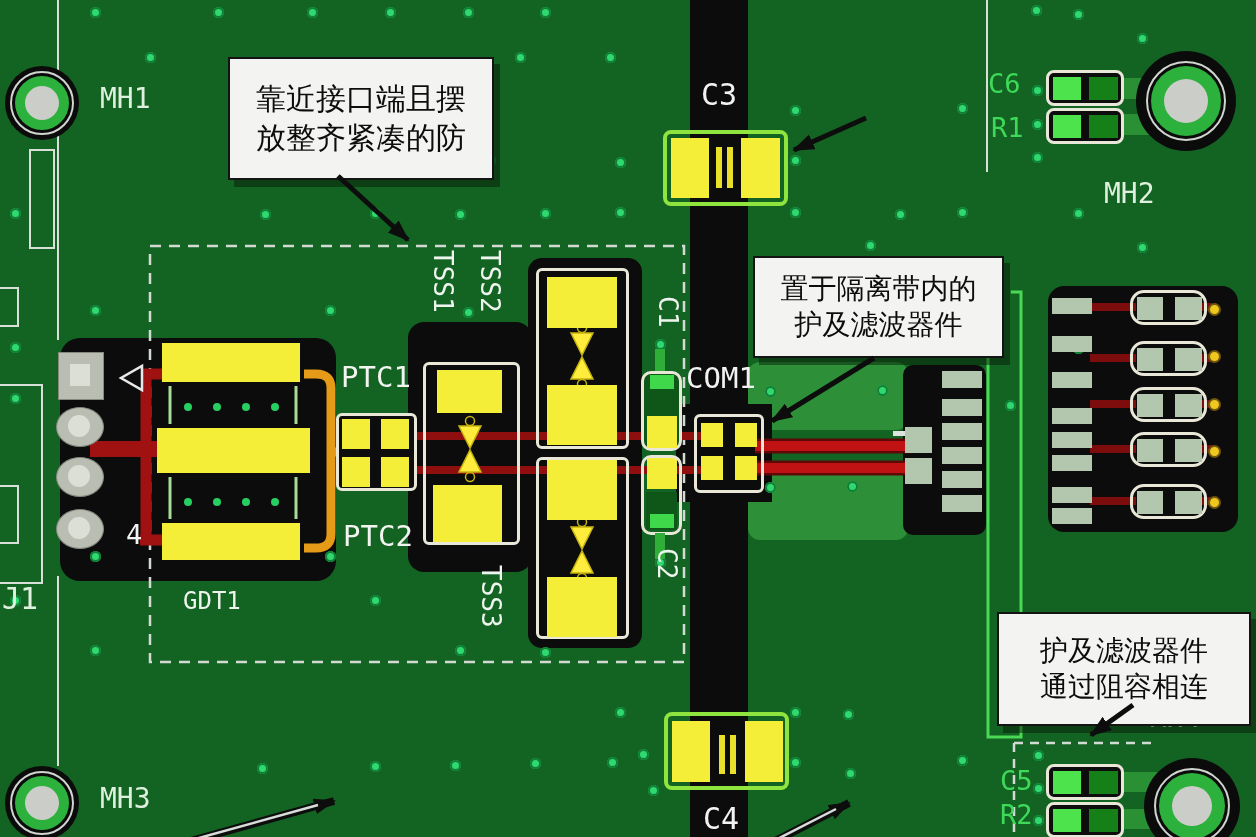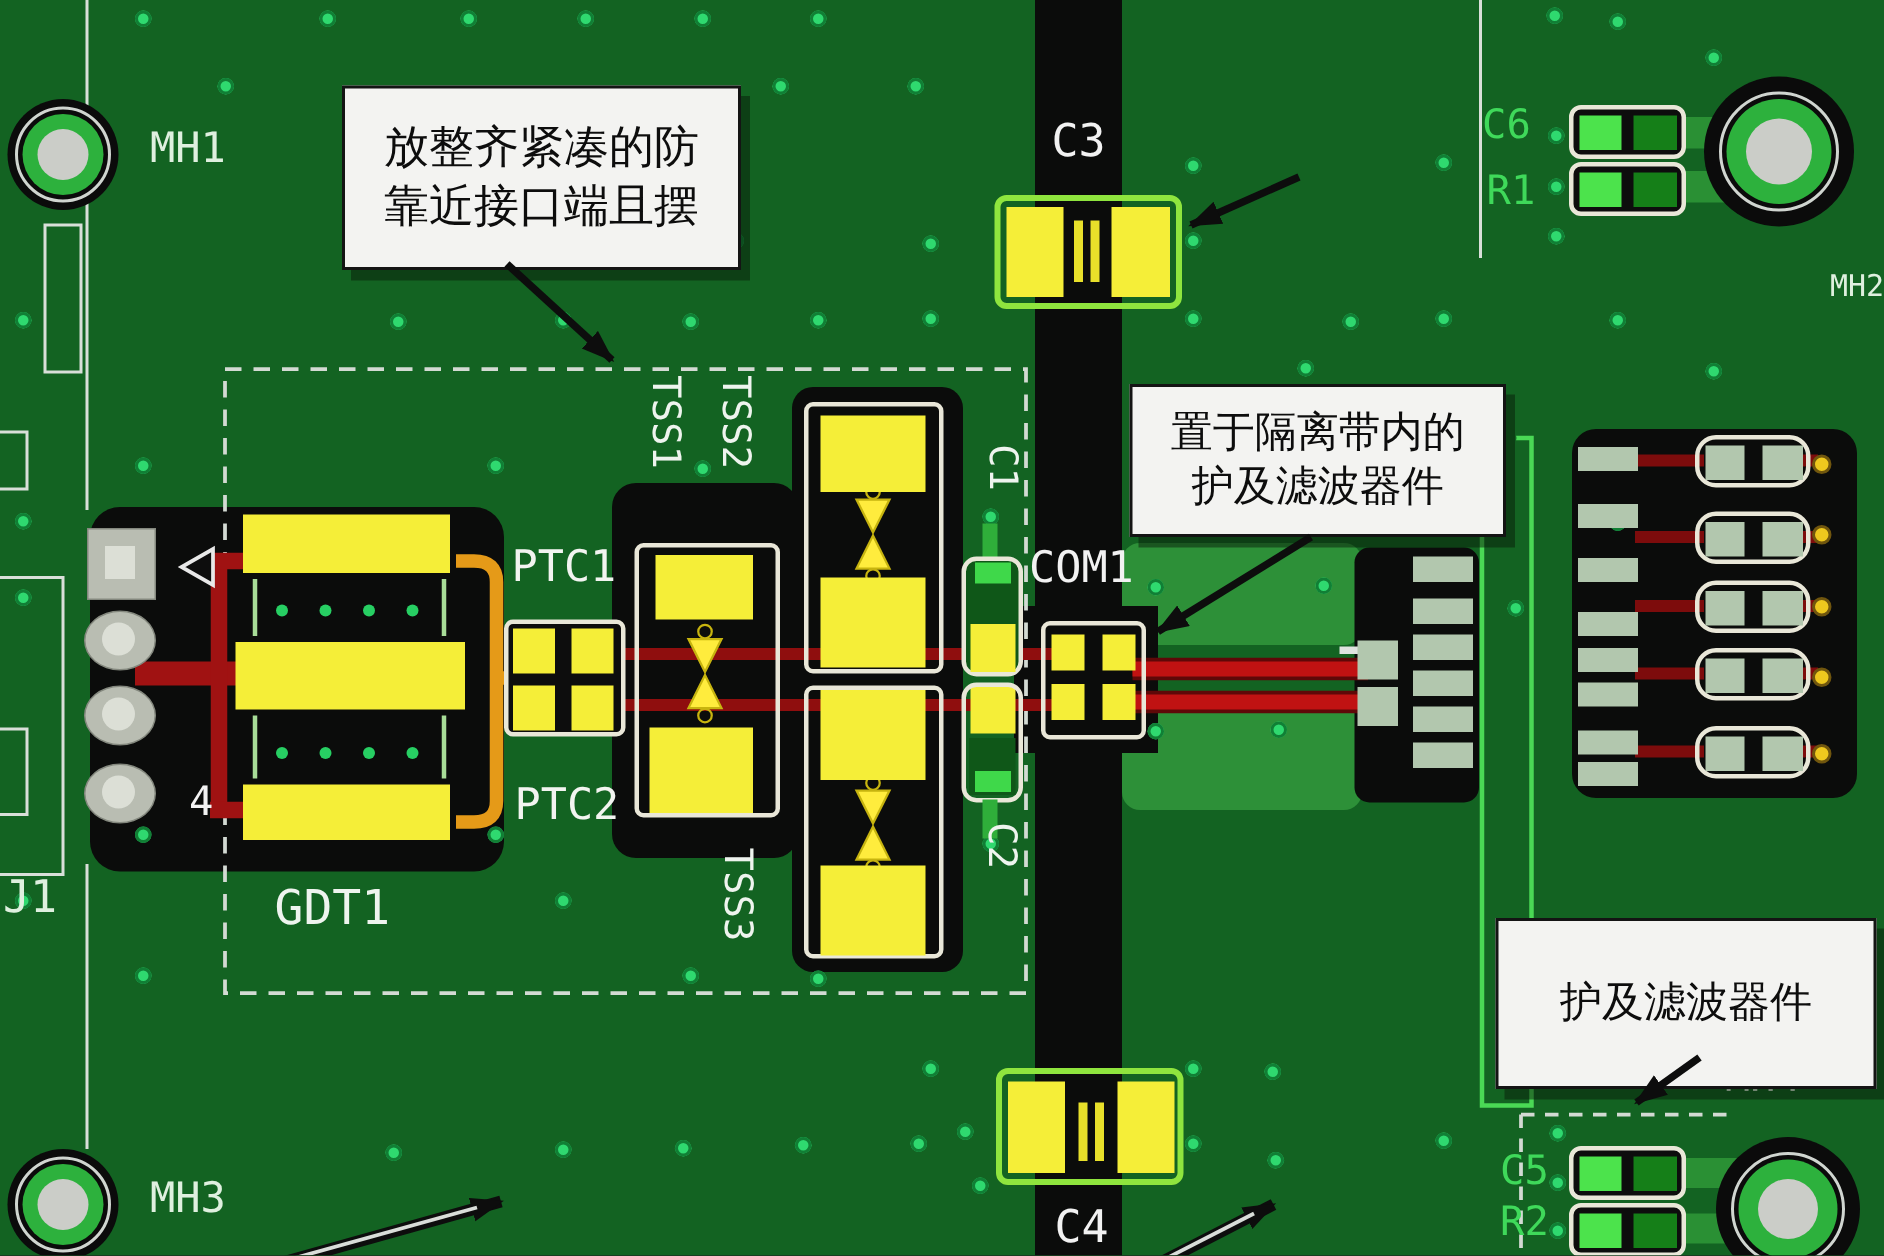--- a/index.html
+++ b/index.html
@@ -349,51 +349,52 @@
   <div class="hole" style="left:10px;top:771px;width:64px;height:64px;border:2px solid rgba(230,235,230,.9);box-sizing:border-box;"></div>
   <div class="hole" style="left:15px;top:776px;width:54px;height:54px;background:#2db13d;"></div>
   <div class="hole" style="left:25px;top:786px;width:34px;height:34px;background:#cbcdc8;"></div>
 
   <div class="hole" style="left:1144px;top:758px;width:96px;height:96px;background:#0b0b0b;"></div>
   <div class="hole" style="left:1154px;top:768px;width:76px;height:76px;border:2px solid rgba(230,235,230,.9);box-sizing:border-box;"></div>
   <div class="hole" style="left:1159px;top:773px;width:66px;height:66px;background:#2db13d;"></div>
   <div class="hole" style="left:1172px;top:786px;width:40px;height:40px;background:#cbcdc8;"></div>
 
   <div class="lbl" style="left:100px;top:85px;font-size:28px;">MH1</div>
-  <div class="lbl" style="left:1220px;top:180px;font-size:20px;">MH2</div>
+  <div class="lbl" style="left:1104px;top:180px;font-size:28px;">MH2</div>
   <div class="lbl" style="left:100px;top:785px;font-size:28px;">MH3</div>
   <div class="lbl" style="left:1150px;top:704px;font-size:28px;">MH4</div>
   <div class="lbl" style="left:2px;top:584px;font-size:30px;">J1</div>
-  <div class="lbl" style="left:183px;top:589px;font-size:32px;color:#eef4ee;">GDT1</div>
+  <div class="lbl" style="left:183px;top:589px;font-size:24px;color:#eef4ee;">GDT1</div>
   <div class="lbl" style="left:126px;top:521px;font-size:27px;color:#f2f2f2;">4</div>
   <div class="lbl" style="left:341px;top:363px;font-size:29px;color:#f2f4f0;">PTC1</div>
   <div class="lbl" style="left:343px;top:522px;font-size:29px;color:#f2f4f0;">PTC2</div>
   <div class="lbl lbl-v" style="left:456px;top:250px;font-size:26px;color:#eef4ee;">TSS1</div>
   <div class="lbl lbl-v" style="left:503px;top:250px;font-size:26px;color:#eef4ee;">TSS2</div>
   <div class="lbl lbl-v" style="left:504px;top:565px;font-size:26px;color:#eef4ee;">TSS3</div>
   <div class="lbl lbl-v" style="left:681px;top:296px;font-size:26px;color:#eef4ee;">C1</div>
   <div class="lbl lbl-v" style="left:680px;top:548px;font-size:26px;color:#eef4ee;">C2</div>
   <div class="lbl" style="left:686px;top:364px;font-size:29px;color:#f2f2f2;">COM1</div>
   <div class="lbl" style="left:701px;top:80px;font-size:30px;color:#f2f2f2;">C3</div>
   <div class="lbl" style="left:703px;top:804px;font-size:30px;color:#f2f2f2;">C4</div>
   <div class="lbl lbl-g" style="left:988px;top:70px;font-size:27px;">C6</div>
   <div class="lbl lbl-g" style="left:991px;top:114px;font-size:27px;">R1</div>
   <div class="lbl lbl-g" style="left:1000px;top:767px;font-size:27px;">C5</div>
   <div class="lbl lbl-g" style="left:1000px;top:801px;font-size:27px;">R2</div>
 
   <div class="ann" style="left:228px;top:57px;width:262px;height:119px;font-size:30px;">
+    <div>靠近接口端且摆</div>
     <div>放整齐紧凑的防</div>
-    <div>靠近接口端且摆</div>
   </div>
   <div class="ann" style="left:753px;top:256px;width:247px;height:98px;font-size:28px;">
     <div>置于隔离带内的</div>
     <div>护及滤波器件</div>
   </div>
   <div class="ann" style="left:997px;top:612px;width:250px;height:110px;font-size:28px;">
     <div>护及滤波器件</div>
+    <div>通过阻容相连</div>
   </div>
 
   <svg class="layer" width="1256" height="837" viewBox="0 0 1256 837">
     <defs>
       <marker id="ah" markerUnits="userSpaceOnUse" markerWidth="26" markerHeight="20" refX="20" refY="8" orient="auto">
         <path d="M0,0 L22,8 L0,16 Z" fill="#0d0d0d"></path>
       </marker>
     </defs>
     <g stroke="#0d0d0d" stroke-width="5" fill="none">
       <line x1="338" y1="176" x2="408" y2="240" marker-end="url(#ah)"></line>

